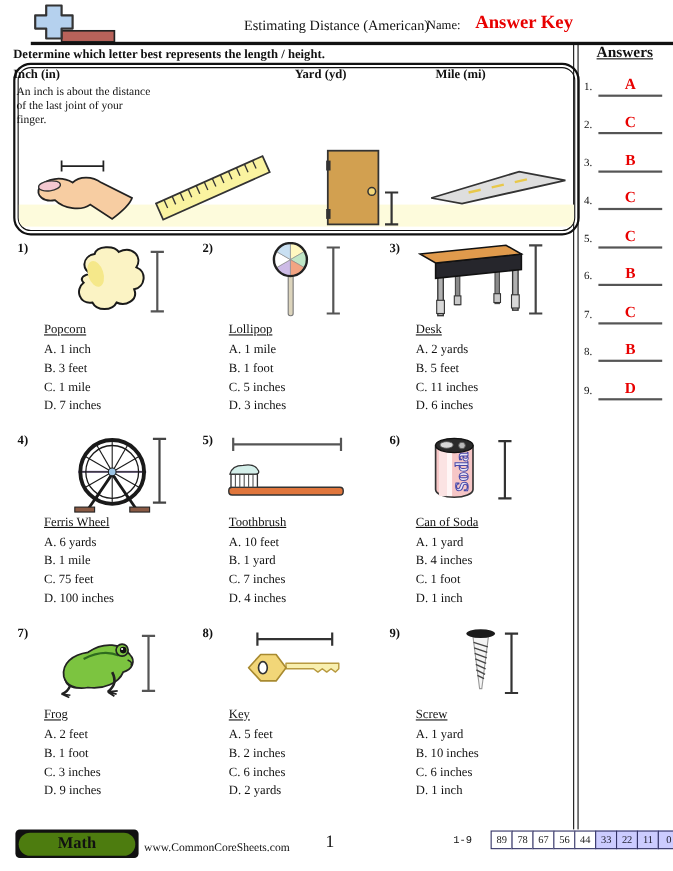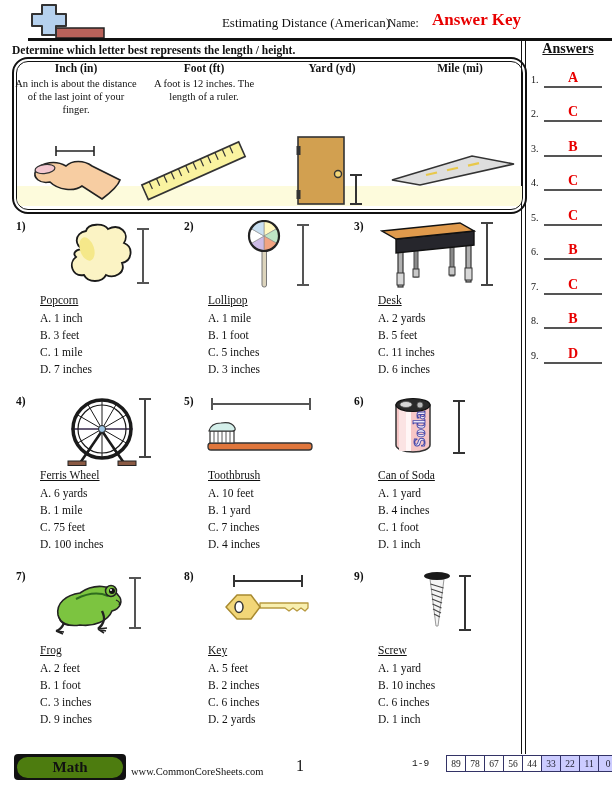--- a/index.html
+++ b/index.html
@@ -15,21 +15,21 @@
   
   .sep{left:521px;top:40px;height:714px;width:3px;border-left:1.5px solid #111;border-right:1.5px solid #111;}
   .ans-title{left:529px;top:41px;width:78px;text-align:center;font-size:14px;font-weight:bold;text-decoration:underline;}
   .ans-num{font-size:10px;}
   .ans-letter{width:54px;text-align:center;font-size:14px;font-weight:bold;color:#e80000;}
   .ans-line{width:58px;height:2px;background:#555;}
   
   .ubox{left:12px;top:57px;width:511px;height:153px;border:2px solid #111;border-radius:16px;}
   .ubox-inner{position:absolute;left:2px;top:2px;right:2px;bottom:2px;border:1px solid #111;border-radius:12px;overflow:hidden;}
   .floor{position:absolute;left:0;right:0;bottom:3px;height:20px;background:#FDFBDC;}
-  .unit{top:62px;width:128px;text-align:center;}
+  .unit{top:62px;width:128px;}
   .uhead{font-size:11.5px;font-weight:bold;}
   .udesc{font-size:10.5px;line-height:13px;margin-top:3px;padding:0 3px;}
   
   .q{width:166px;height:172px;}
   .qnum{left:2px;top:2px;font-size:11.5px;font-weight:bold;}
   .qname{left:26px;top:76px;font-size:11.5px;text-decoration:underline;}
   .qopt{left:26px;font-size:11.5px;}
   .o0{top:94px}.o1{top:111px}.o2{top:128px}.o3{top:145px}
   
   .fbar{left:14px;top:754px;width:112px;height:26px;background:#111;border-radius:4px;}
@@ -101,24 +101,20 @@
 
   <div class="abs ubox">
     <div class="ubox-inner">
       <div class="floor"></div>
     </div>
   </div>
 
   <div class="abs unit" style="left:12px">
     <div class="uhead">Inch (in)</div>
     <div class="udesc">An inch is about the distance of the last joint of your finger.</div>
-  </div>
-  <div class="abs unit" style="left:140px">
-    <div class="uhead">Foot (ft)</div>
-    <div class="udesc">A foot is 12 inches. The length of a ruler.</div>
   </div>
   <div class="abs unit" style="left:268px">
     <div class="uhead">Yard (yd)</div>
   </div>
   <div class="abs unit" style="left:396px">
     <div class="uhead">Mile (mi)</div>
   </div>
 
   <svg class="abs" style="left:28px;top:142px" width="100" height="60" viewBox="0 0 100 60">
     <line x1="28" y1="9" x2="66" y2="9" stroke="#222" stroke-width="1.6"></line>

